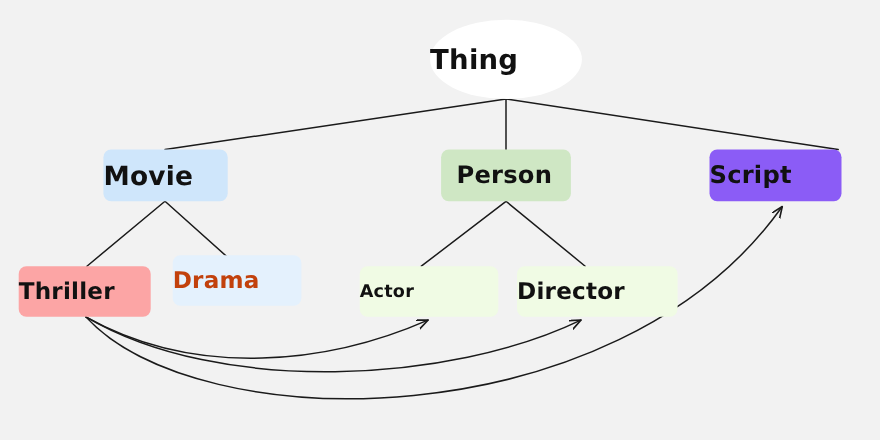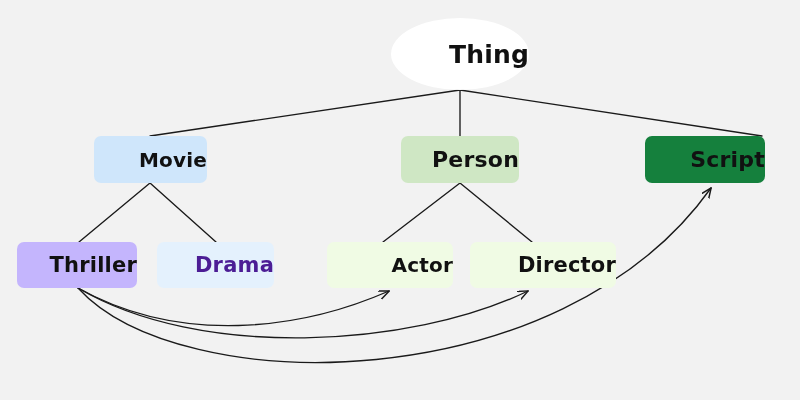--- a/index.html
+++ b/index.html
@@ -22,21 +22,21 @@
     position: absolute;
     top: 0;
     left: 0;
     width: 800px;
     height: 400px;
   }
   .node {
     position: absolute;
     display: flex;
     align-items: center;
-    justify-content: flex-end;
+    justify-content: flex-start;
     box-sizing: border-box;
     color: #111111;
     font-weight: 700;
     letter-spacing: 0.2px;
     white-space: nowrap;
   }
   .node-ellipse {
     border-radius: 50%;
     background: #ffffff;
   }
@@ -67,35 +67,35 @@
         <path d="M 460 183 L 532 242" stroke="#1a1a1a"></path>
         <path d="M 78 288 C 180 345 300 330 389 291" stroke="#1a1a1a" marker-end="url(#arrowhead)"></path>
         <path d="M 78 288 C 200 360 410 348 528 291" stroke="#1a1a1a" marker-end="url(#arrowhead)"></path>
         <path d="M 78 288 C 180 400 560 400 711 188" stroke="#1a1a1a" marker-end="url(#arrowhead)"></path>
       </g>
   </svg>
   <div id="node-group">
       <div class="node node-ellipse" style="left: 391px; top: 18px; width: 138px; height: 72px; background: rgb(255, 255, 255); font-size: 25px; color: rgb(17, 17, 17);">
         <span class="node-label">Thing</span>
       </div>
-      <div class="node node-box" style="left: 94px; top: 136px; width: 113px; height: 47px; background: rgb(207, 230, 251); font-size: 20px; color: rgb(17, 17, 17);">
+      <div class="node node-box" style="left: 94px; top: 136px; width: 113px; height: 47px; background: rgb(207, 230, 251); font-size: 24px; color: rgb(17, 17, 17);">
         <span class="node-label">Movie</span>
       </div>
       <div class="node node-box" style="left: 401px; top: 136px; width: 118px; height: 47px; background: rgb(207, 231, 196); font-size: 22px; color: rgb(17, 17, 17); padding-left: 14px;">
         <span class="node-label">Person</span>
       </div>
-      <div class="node node-box" style="left: 645px; top: 136px; width: 120px; height: 47px; background: #15803d; font-size: 22px; color: rgb(17, 17, 17);">
+      <div class="node node-box" style="left: 645px; top: 136px; width: 120px; height: 47px; background: #8b5cf6; font-size: 22px; color: rgb(17, 17, 17);">
         <span class="node-label">Script</span>
       </div>
-      <div class="node node-box" style="left: 17px; top: 242px; width: 120px; height: 46px; background: #c4b5fd; font-size: 21px; color: rgb(17, 17, 17);">
+      <div class="node node-box" style="left: 17px; top: 242px; width: 120px; height: 46px; background: #fca5a5; font-size: 21px; color: rgb(17, 17, 17);">
         <span class="node-label">Thriller</span>
       </div>
-      <div class="node node-box" style="left: 157px; top: 242px; width: 117px; height: 46px; background: rgb(228, 241, 253); font-size: 21px; color: #4c1d95;">
+      <div class="node node-box" style="left: 157px; top: 232px; width: 117px; height: 46px; background: rgb(228, 241, 253); font-size: 21px; color: #c2410c;">
         <span class="node-label">Drama</span>
       </div>
-      <div class="node node-box" style="left: 327px; top: 242px; width: 126px; height: 46px; background: rgb(240, 251, 228); font-size: 20px; color: rgb(17, 17, 17);">
+      <div class="node node-box" style="left: 327px; top: 242px; width: 126px; height: 46px; background: rgb(240, 251, 228); font-size: 16px; color: rgb(17, 17, 17);">
         <span class="node-label">Actor</span>
       </div>
       <div class="node node-box" style="left: 470px; top: 242px; width: 146px; height: 46px; background: rgb(240, 251, 228); font-size: 21px; color: rgb(17, 17, 17);">
         <span class="node-label">Director</span>
       </div>
     </div>
 </div>
 
 </body></html>

